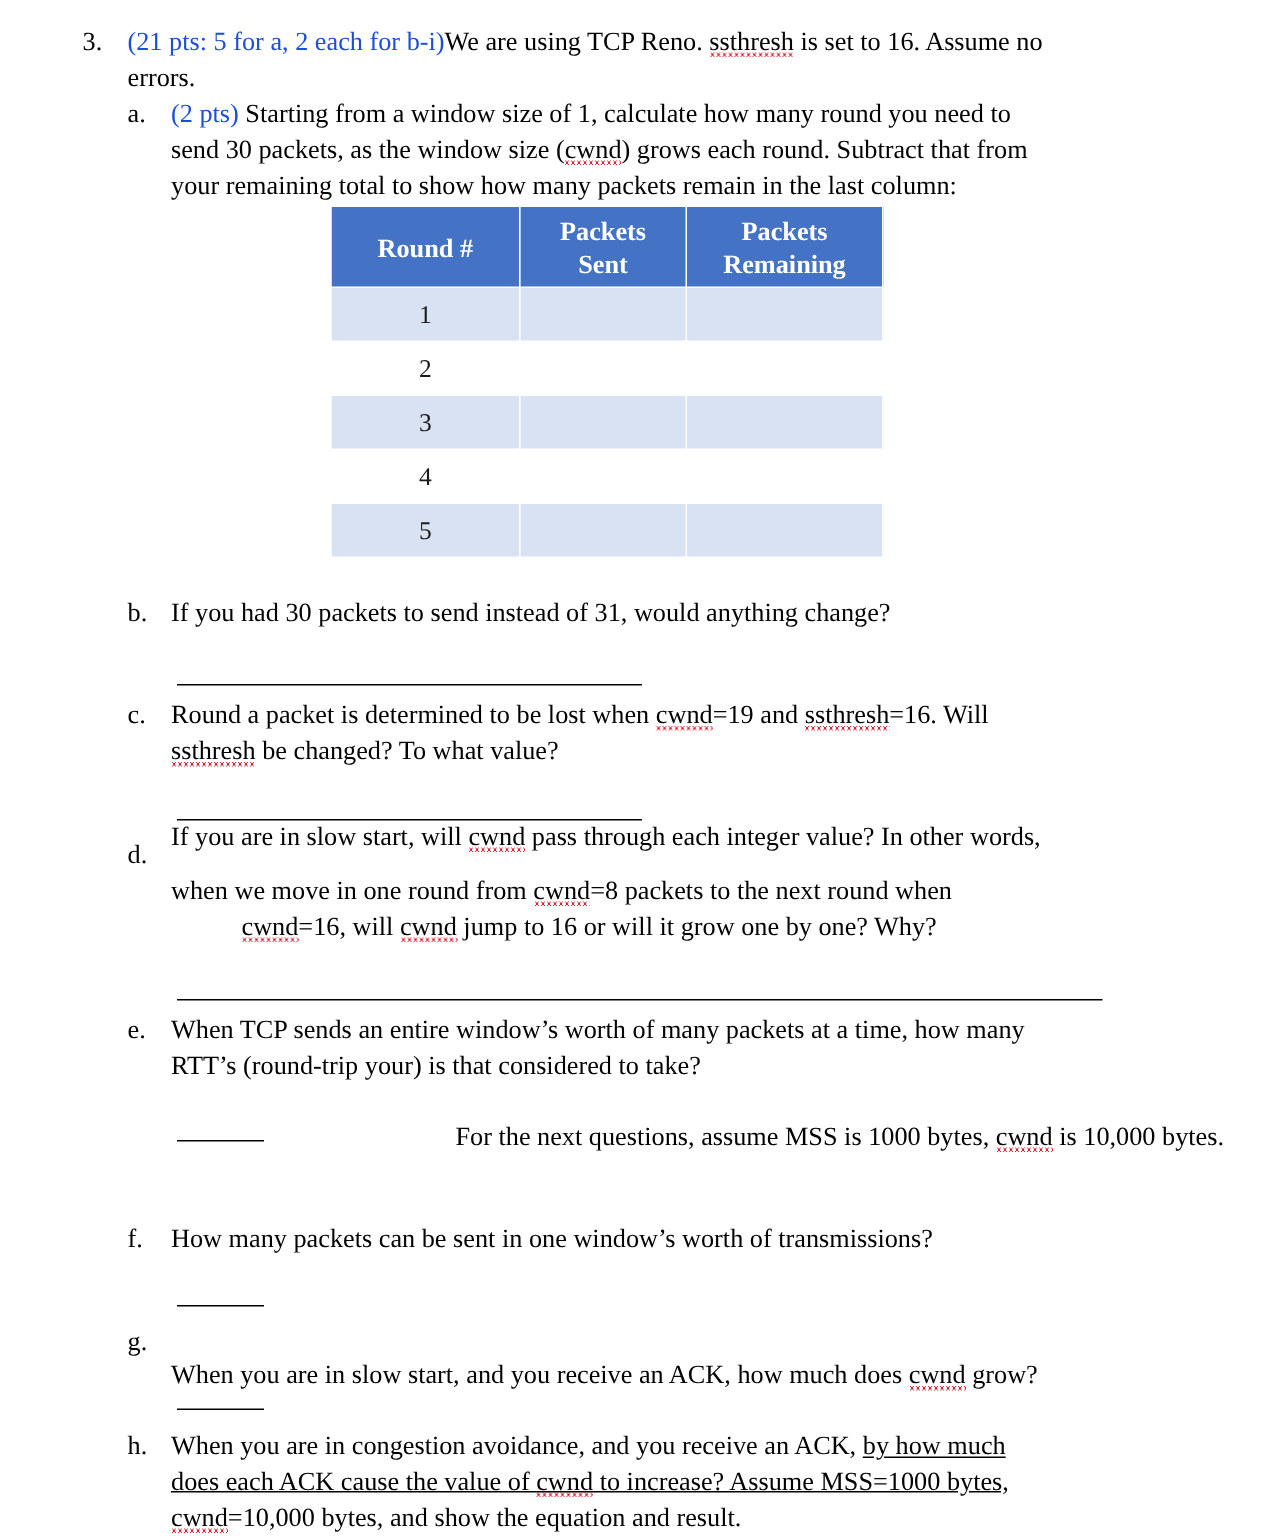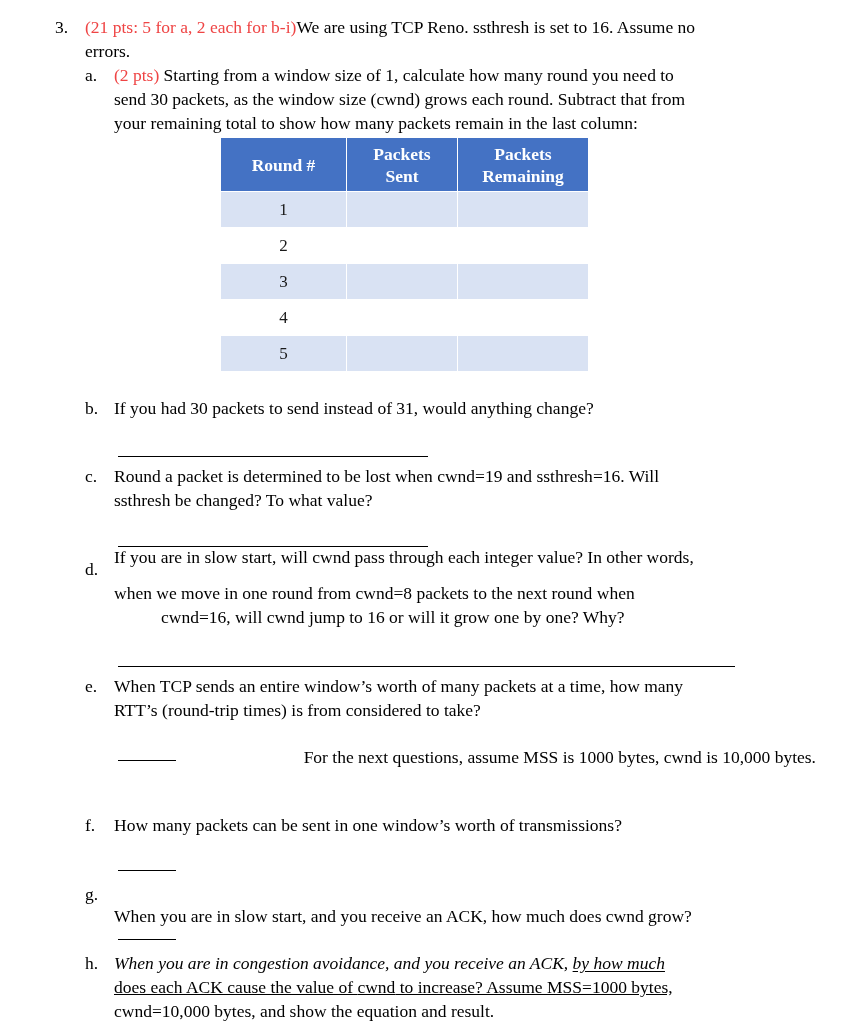--- a/index.html
+++ b/index.html
@@ -31,21 +31,21 @@
   }
 
   .marker {
     position: absolute;
     font-size: 17.5px;
     line-height: 24.6px;
     text-align: left;
   }
 
   .pts {
-    color: #ef4444;
+    color: #1d4ed8;
   }
 
   
   .sq {
     position: relative;
     display: inline;
     background-image:
       linear-gradient(45deg, transparent 45%, #e8192c 45%, #e8192c 55%, transparent 55%),
       linear-gradient(-45deg, transparent 45%, #e8192c 45%, #e8192c 55%, transparent 55%);
     background-size: 4px 3px;
@@ -194,39 +194,39 @@
   <div class="block" style="left:114px; top:581px; width:700px;">
     <span>when we move in one round from </span><span class="sq">cwnd</span><span>=8 packets to the next round when</span>
   </div>
   <div class="block" style="left:114px; top:605px; width:700px;margin-left:47px;">
     <span class="sq">cwnd</span><span>=16, will </span><span class="sq">cwnd</span><span> jump to 16 or will it grow one by one? Why?</span>
   </div>
   <div class="rule" style="left:118px; top:666px; width:617px;"></div>
 
   <div class="marker" style="left:85px; top:674px;">e.</div>
   <div class="block" style="left:114px; top:674px; width:700px;">When TCP sends an entire window’s worth of many packets at a time, how many</div>
-  <div class="block" style="left:114px; top:698px; width:700px;">RTT’s (round-trip times) is from considered to take?</div>
+  <div class="block" style="left:114px; top:698px; width:700px;">RTT’s (round-trip your) is that considered to take?</div>
   <div class="rule" style="left:118px; top:760px; width:58px;"></div>
 
   <div class="block" style="left:56px; top:745px; width:760px;text-align:right;">
     <span>For the next questions, assume MSS is 1000 bytes, </span><span class="sq">cwnd</span><span> is 10,000 bytes.</span>
   </div>
 
   <div class="marker" style="left:85px; top:813px;">f.</div>
   <div class="block" style="left:114px; top:813px; width:700px;">How many packets can be sent in one window’s worth of transmissions?</div>
   <div class="rule" style="left:118px; top:870px; width:58px;"></div>
 
   <div class="marker" style="left:85px; top:882px;">g.</div>
   <div class="block" style="left:114px; top:882px; width:700px;margin-top:22px;">
     <span>When you are in slow start, and you receive an ACK, how much does </span><span class="sq">cwnd</span><span> grow?</span>
   </div>
   <div class="rule" style="left:118px; top:939px; width:58px;"></div>
 
   <div class="marker" style="left:85px; top:951px;">h.</div>
-  <div class="block" style="left:114px; top:951px; width:700px;font-style:italic;">
+  <div class="block" style="left:114px; top:951px; width:700px;">
     <span>When you are in congestion avoidance, and you receive an ACK, </span><span class="ul">by how much</span>
   </div>
   <div class="block" style="left:114px; top:975px; width:700px;text-decoration:underline;">
     <span>does each ACK cause the value of </span><span class="sq">cwnd</span><span> to increase? Assume MSS=1000 bytes,</span>
   </div>
   <div class="block" style="left:114px; top:999px; width:700px;">
     <span class="sq">cwnd</span><span>=10,000 bytes, and show the equation and result.</span>
   </div>
 
 </div>

